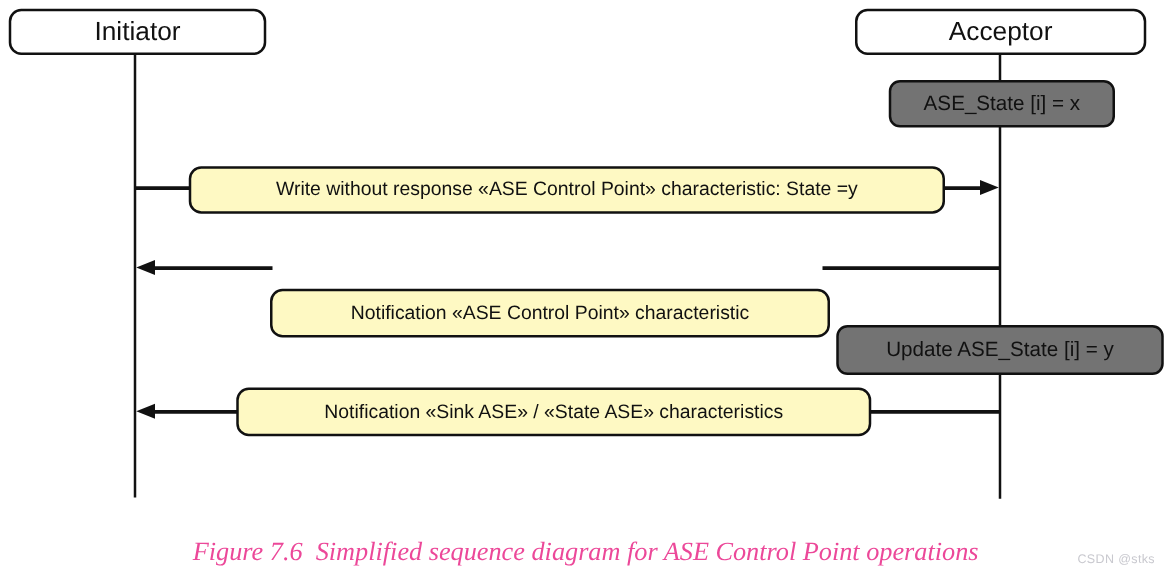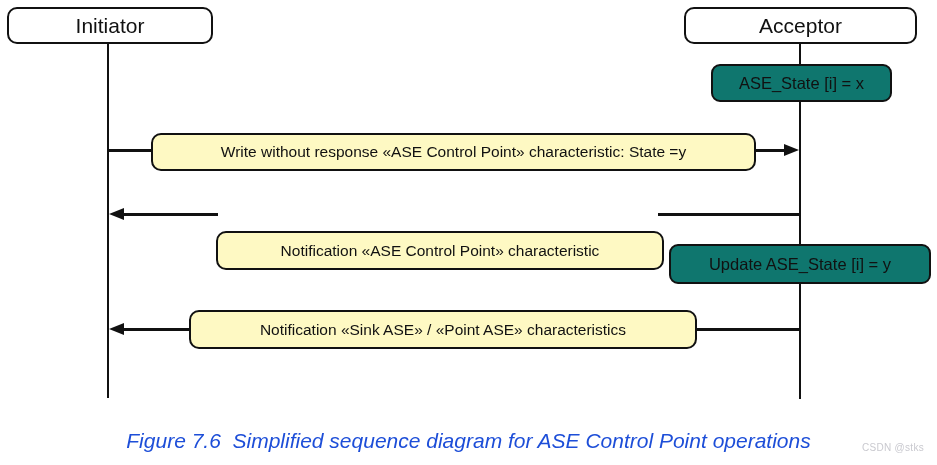--- a/index.html
+++ b/index.html
@@ -21,27 +21,27 @@
   }
   #actor-initiator{left:7px;top:7px;width:202px;height:33px;}
   #actor-acceptor{left:684px;top:7px;width:229px;height:33px;}
   .lifeline{position:absolute;width:2px;background:#111;}
   #lifeline-initiator{left:107px;top:43px;height:355px;}
   #lifeline-acceptor{left:799px;top:43px;height:356px;}
   .note{
     position:absolute;
     border:2.5px solid #111;
     border-radius:9px;
-    background:#0f766e;
+    background:#737373;
     display:flex;align-items:center;justify-content:center;
     font-size:16.5px;
     z-index:2;
   }
   #note-ase-state{left:711px;top:64px;width:177px;height:34px;}
-  #note-update{left:669px;top:244px;width:258px;height:36px;}
+  #note-update{left:669px;top:260px;width:258px;height:36px;}
   .msg{
     position:absolute;
     border:2.5px solid #111;
     border-radius:10px;
     background:#fef9c3;
     display:flex;align-items:center;justify-content:center;
     font-size:15.5px;
     z-index:2;
     white-space:nowrap;
   }
@@ -67,24 +67,24 @@
     border-top:6.5px solid transparent;
     border-bottom:6.5px solid transparent;
     border-right:15px solid #111;
   }
   #m2-arrow{left:109px;top:208px;}
   #m3-arrow{left:109px;top:323px;}
   .caption{
     position:absolute;
     left:0;top:429px;width:937px;
     text-align:center;
-    font-family:Liberation Sans, sans-serif;
+    font-family:Liberation Serif, serif;
     font-style:italic;
     font-size:21px;
-    color:#1d4ed8;
+    color:#ec4899;
     white-space:pre;
   }
   .watermark{
     position:absolute;
     right:13px;top:442px;
     font-size:10px;
     color:#c9c9cf;
     letter-spacing:0.3px;
   }
 </style>
@@ -108,20 +108,20 @@
 
   <div class="arrow-left" id="m2-arrow"></div>
   <div class="hline" id="m2-left"></div>
   <div class="msg" id="m2-box">Notification «ASE Control Point» characteristic</div>
   <div class="hline" id="m2-right"></div>
 
   <div class="note" id="note-update">Update ASE_State [i] = y</div>
 
   <div class="arrow-left" id="m3-arrow"></div>
   <div class="hline" id="m3-left"></div>
-  <div class="msg" id="m3-box">Notification «Sink ASE» / «Point ASE» characteristics</div>
+  <div class="msg" id="m3-box">Notification «Sink ASE» / «State ASE» characteristics</div>
   <div class="hline" id="m3-right"></div>
 
   <div class="caption">Figure 7.6  Simplified sequence diagram for ASE Control Point operations</div>
 
   <div class="watermark">CSDN @stks</div>
 
 </div>
 
 </body></html>

